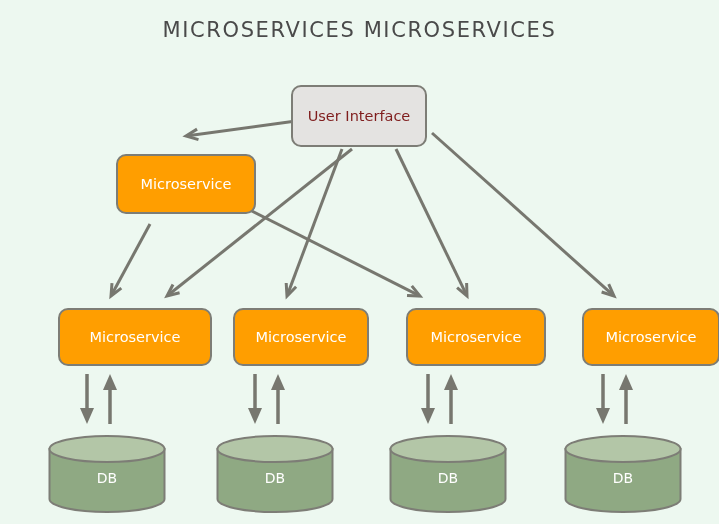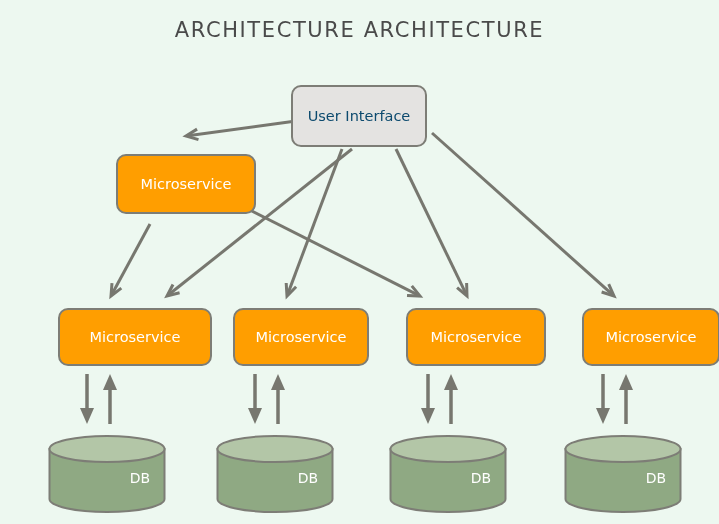--- a/index.html
+++ b/index.html
@@ -43,47 +43,46 @@
     box-sizing: border-box;
     display: flex;
     align-items: center;
     justify-content: center;
     border: 2px solid #7d7d76;
     border-radius: 10px;
     font-size: 14.5px;
   }
   .node.ui {
     background: #E4E3E1;
-    color: #0c4a6e;
+    color: #7f1d1d;
   }
   .node.service {
     background: #FF9E00;
     color: #ffffff;
     margin-left: 28px;
   }
   .db {
     position: absolute;
   }
   .db-label {
     position: absolute;
     left: 0;
     width: 100%;
     text-align: center;
     color: #ffffff;
     font-size: 14px;
     pointer-events: none;
-    padding-left: 33px;
   }
 </style>
 </head>
 <body>
 
 <div id="canvas">
 
-  <div class="title">ARCHITECTURE ARCHITECTURE</div>
+  <div class="title">MICROSERVICES MICROSERVICES</div>
 
   <svg id="edges" viewBox="0 0 719 524">
       <g>
         <line x1="296" y1="121" x2="187.9816603360886" y2="135.72977359053337" stroke="#77776F" stroke-width="3" stroke-linecap="butt"></line>
         <path d="M 197.04508920570444 129.14390749493333 L 186 136 L 198.4775285666905 139.648462808831" fill="none" stroke="#77776F" stroke-width="3" stroke-linecap="butt" stroke-linejoin="miter"></path>
       </g>
       <g>
         <line x1="352" y1="149" x2="168.5658579188285" y2="294.75577776179574" stroke="#77776F" stroke-width="3" stroke-linecap="butt"></line>
         <path d="M 172.99574900746765 284.465226753878 L 167 296 L 179.5912291137082 292.76566090118763" fill="none" stroke="#77776F" stroke-width="3" stroke-linecap="butt" stroke-linejoin="miter"></path>
       </g>

